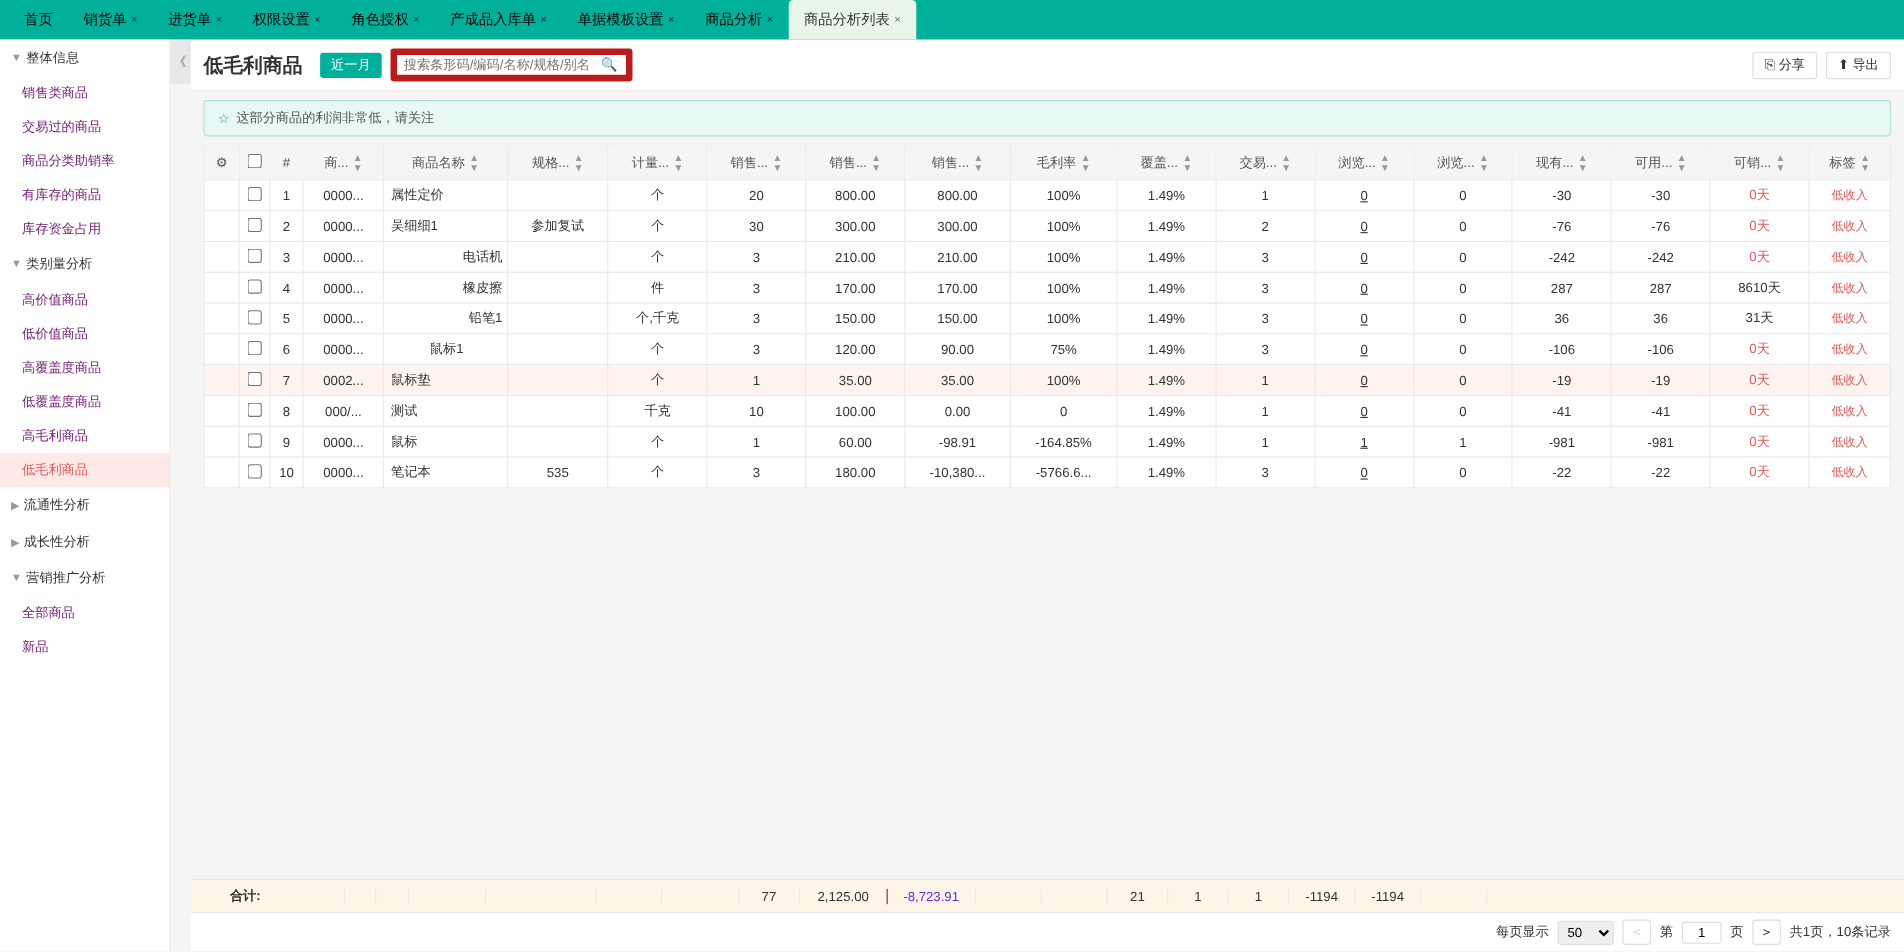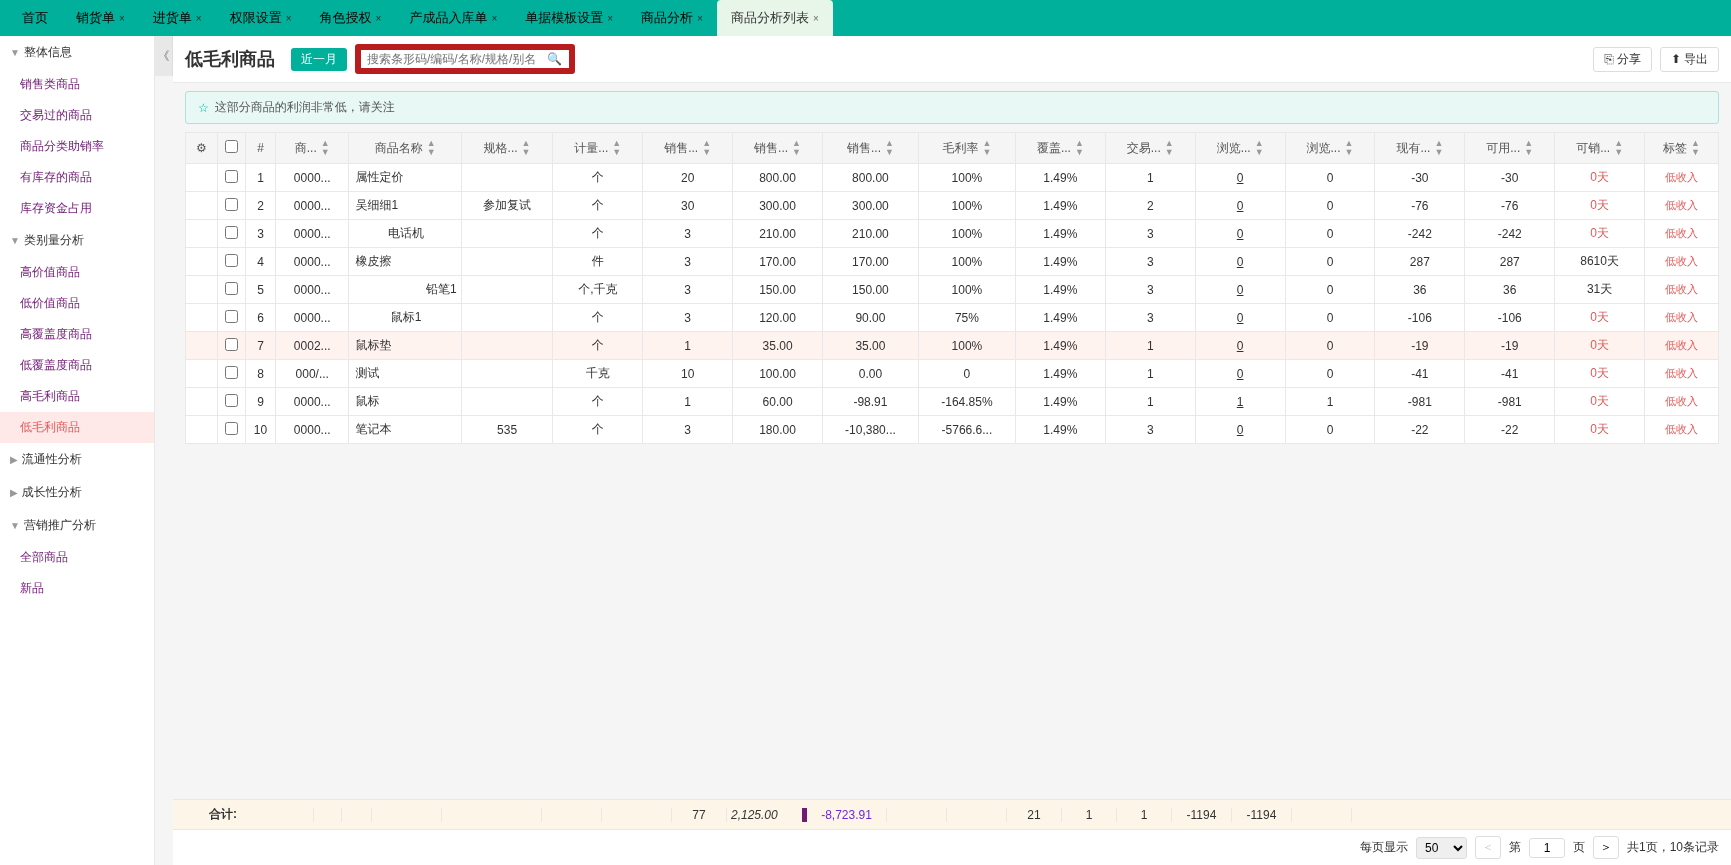--- a/index.html
+++ b/index.html
@@ -316,42 +316,42 @@
       <td>-76</td>
       <td>-76</td>
       <td class="tag-days-red">0天</td>
       <td class="tag-low-income">低收入</td>
     </tr>
             <tr>
       <td></td>
       <td><input type="checkbox" style=""></td>
       <td>3</td>
       <td>0000...</td>
-      <td style="text-align:center;padding-left:6px;">电话机</td>
+      <td style="text-align:right;padding-left:6px;">电话机</td>
       <td></td>
       <td>个</td>
       <td>3</td>
       <td>210.00</td>
       <td>210.00</td>
       <td>100%</td>
       <td>1.49%</td>
       <td>3</td>
       <td><span class="underline-link">0</span></td>
       <td>0</td>
       <td>-242</td>
       <td>-242</td>
       <td class="tag-days-red">0天</td>
       <td class="tag-low-income">低收入</td>
     </tr>
             <tr>
       <td></td>
       <td><input type="checkbox" style=""></td>
       <td>4</td>
       <td>0000...</td>
-      <td style="text-align:left;padding-left:6px;">橡皮擦</td>
+      <td style="text-align:right;padding-left:6px;">橡皮擦</td>
       <td></td>
       <td>件</td>
       <td>3</td>
       <td>170.00</td>
       <td>170.00</td>
       <td>100%</td>
       <td>1.49%</td>
       <td>3</td>
       <td><span class="underline-link">0</span></td>
       <td>0</td>
@@ -497,21 +497,21 @@
         <div style="width:32px;border-right:1px solid #e8e8e8;"></div>
         <div style="width:28px;border-right:1px solid #e8e8e8;"></div>
         <div style="width:30px;border-right:1px solid #e8e8e8;"></div>
         <div style="width:70px;border-right:1px solid #e8e8e8;"></div>
         <div style="width:100px;border-right:1px solid #e8e8e8;"></div>
         <div style="width:60px;border-right:1px solid #e8e8e8;"></div>
         <div style="width:70px;border-right:1px solid #e8e8e8;"></div>
 
         <div style="width:55px;text-align:center;border-right:1px solid #e8e8e8;padding:0 4px;">77</div>
 
-        <div style="width:80px;text-align:left;border-right:5px solid #701a75;padding:0 4px;font-style:italic;">2,125.00</div>
+        <div style="width:80px;text-align:center;border-right:1px solid #701a75;padding:0 4px;">2,125.00</div>
 
         <div style="width:80px;text-align:center;border-right:1px solid #e8e8e8;padding:0 4px;color:#6d28d9;">-8,723.91</div>
 
         <div style="width:60px;border-right:1px solid #e8e8e8;"></div>
 
         <div style="width:60px;border-right:1px solid #e8e8e8;"></div>
 
         <div style="width:55px;text-align:center;border-right:1px solid #e8e8e8;padding:0 4px;">21</div>
 
         <div style="width:55px;text-align:center;border-right:1px solid #e8e8e8;padding:0 4px;">1</div>

